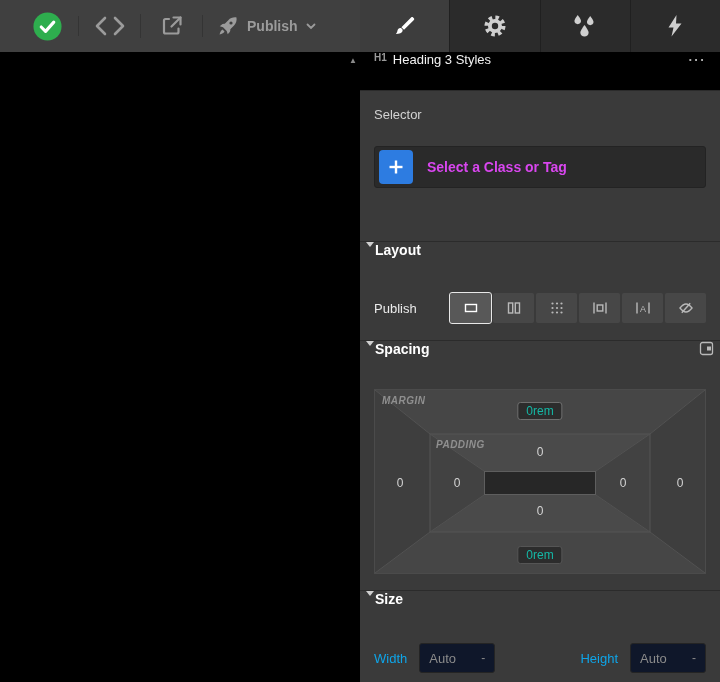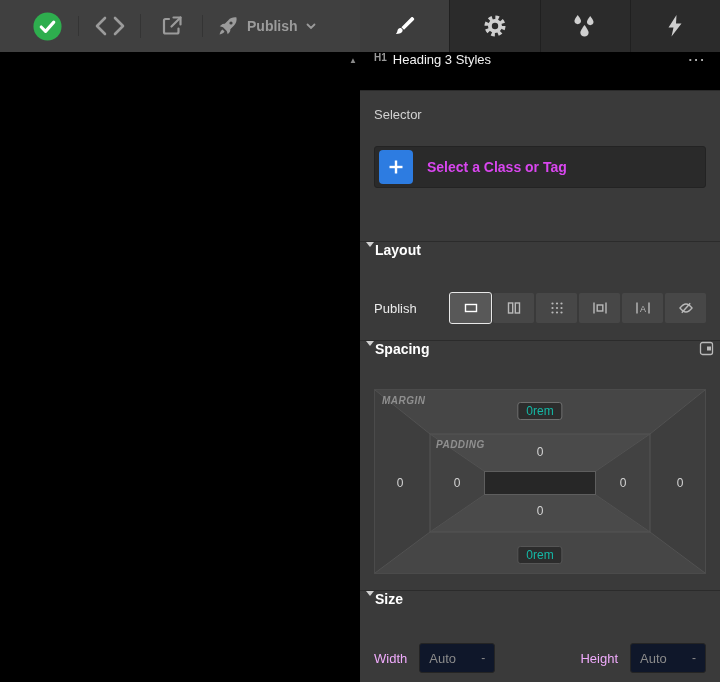--- a/index.html
+++ b/index.html
@@ -137,21 +137,21 @@
   .v-mright { left: 306px; top: 87px; }
   .v-pleft { left: 83px; top: 87px; }
   .v-pright { left: 249px; top: 87px; }
   .center-box {
     position: absolute; left: 110px; top: 82px; width: 112px; height: 24px;
     background: #272727; border: 1px solid #5e5e5e; cursor: pointer;
   }
 
   
   .size-row { display: flex; align-items: center; padding: 14px; gap: 12px; }
-  .size-label { color: #f0abfc; font-size: 13px; }
+  .size-label { color: #0ea5e9; font-size: 13px; }
   .size-input {
     width: 76px; height: 30px; background: #0f172a; border: 1px solid #242424;
     border-radius: 3px; display: flex; align-items: center;
     justify-content: space-between; padding: 0 9px; cursor: text;
   }
   .size-value { color: #8b8b8b; font-size: 13px; }
   .size-unit { color: #8b8b8b; font-size: 12px; cursor: pointer; }
   .size-gap { flex: 1; }
 </style>
 </head>

